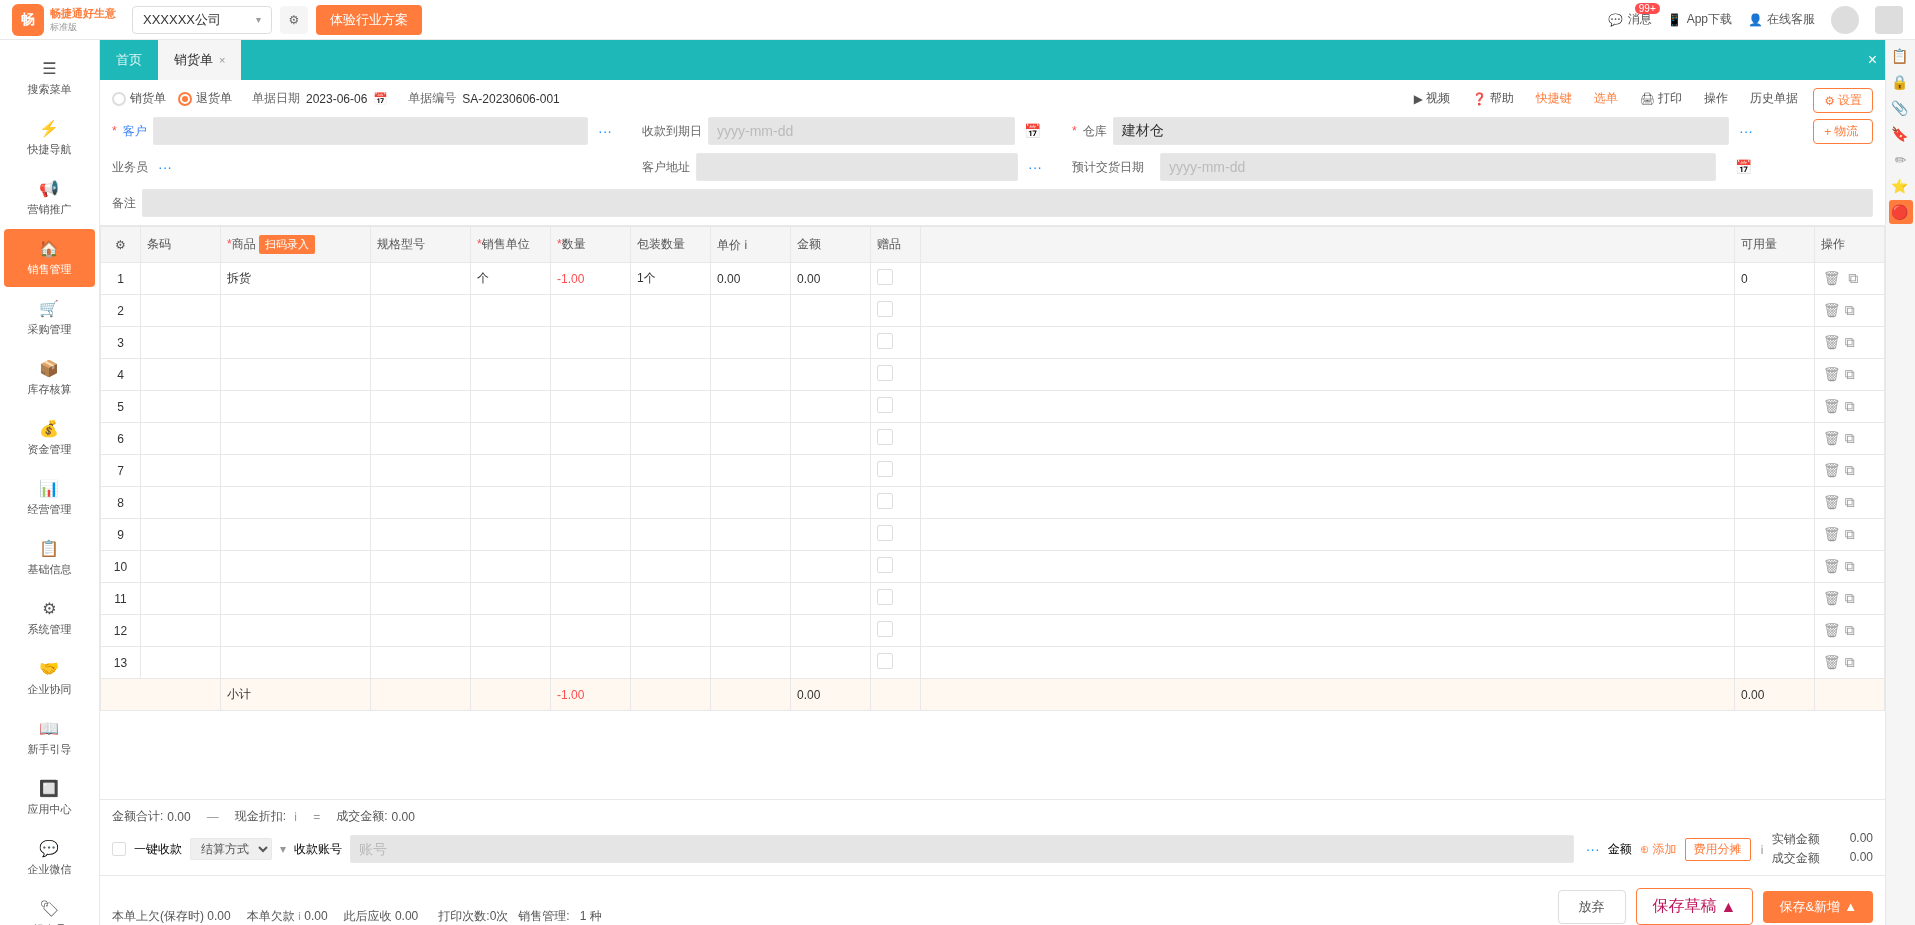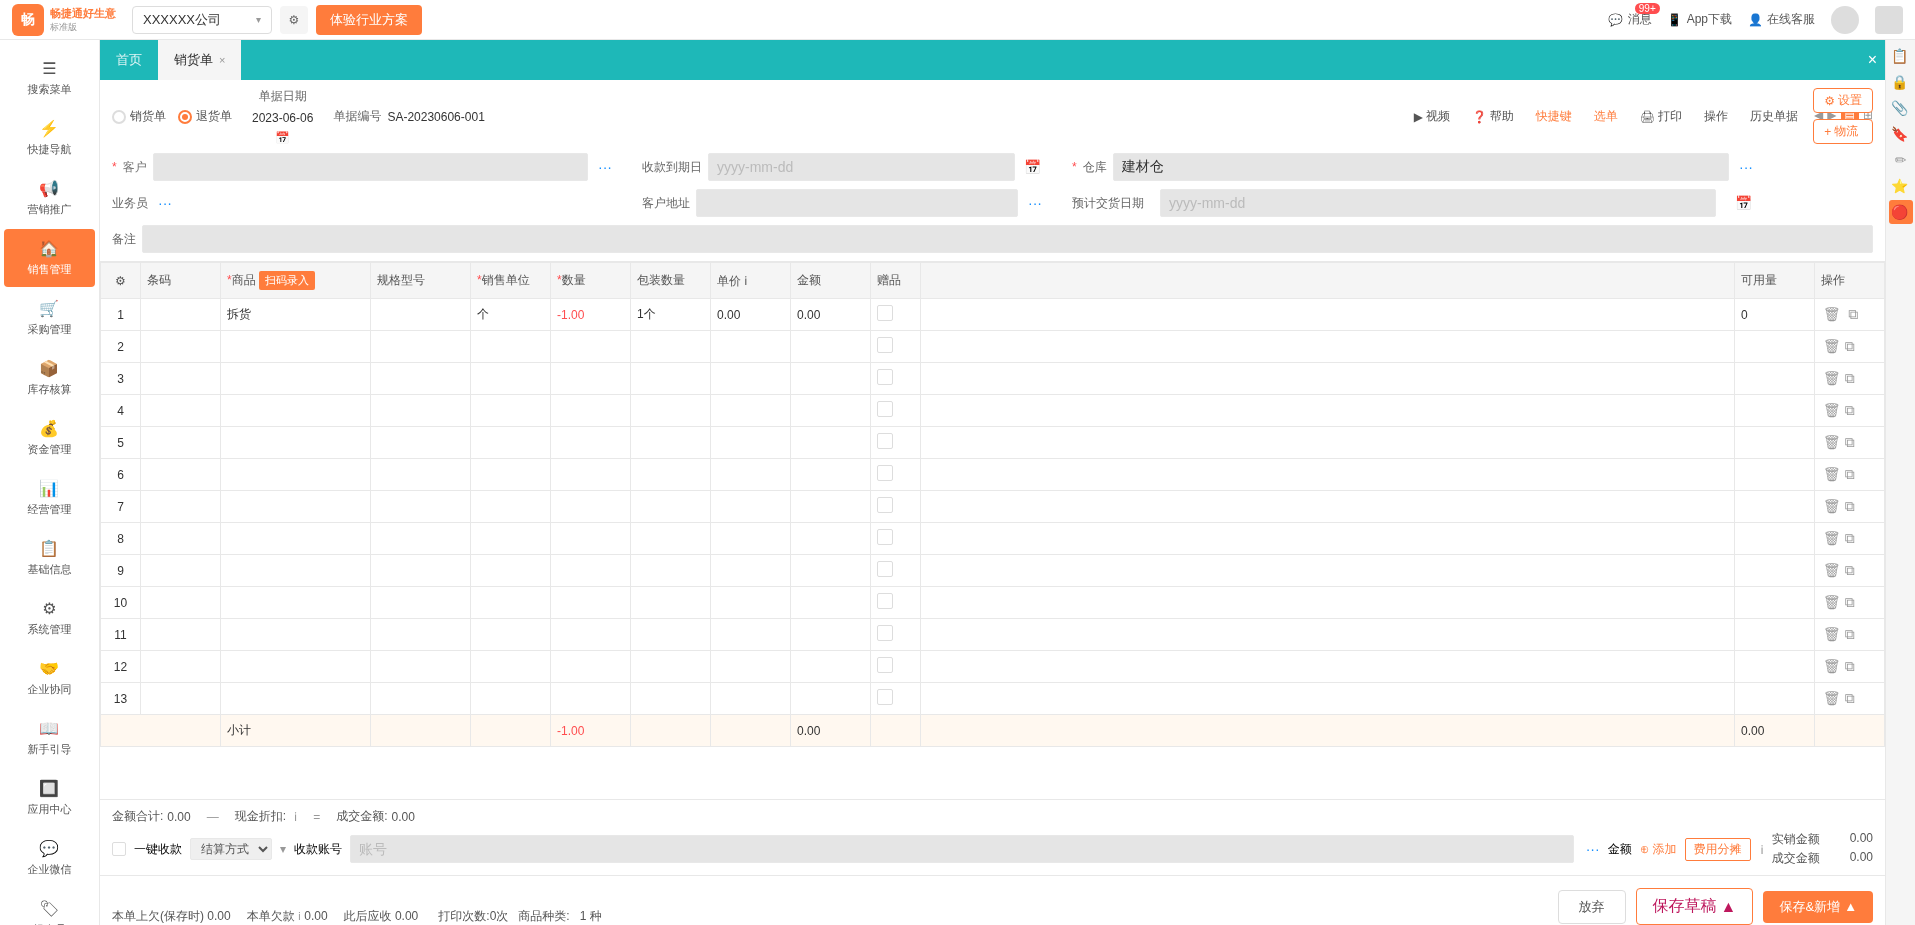--- a/index.html
+++ b/index.html
@@ -208,21 +208,21 @@
           <div class="radio-group">
             <div class="radio-item">
               <div class="radio-dot"></div>
               <span>销货单</span>
             </div>
             <div class="radio-item">
               <div class="radio-dot checked"></div>
               <span>退货单</span>
             </div>
           </div>
-          <div style="display:flex;align-items:center;gap:6px;flex-direction:column;">
+          <div style="display:flex;align-items:center;gap:6px;">
             <span style="color:#666;font-size:12px;">单据日期</span>
             <span style="color:#333;font-size:12px;font-weight:500;">2023-06-06</span>
             <span style="color:#999;cursor:pointer;">📅</span>
           </div>
           <div style="display:flex;align-items:center;gap:6px;">
             <span style="color:#666;font-size:12px;">单据编号</span>
             <span style="color:#333;font-size:12px;font-weight:500;">SA-20230606-001</span>
           </div>
 
           <div style="margin-left:auto;display:flex;align-items:center;gap:10px;">
@@ -255,21 +255,21 @@
               <span style="cursor:pointer;color:#999;">▶</span>
               <span style="cursor:pointer;background:#ff7c3c;color:white;padding:2px 4px;border-radius:2px;font-size:11px;">▤</span>
               <span style="cursor:pointer;color:#999;">⊞</span>
             </div>
           </div>
         </div>
 
         <div style="display:flex;gap:0;margin-bottom:8px;">
           <div style="display:flex;align-items:center;gap:6px;flex:1;max-width:500px;">
             <span style="color:#ff4d4f;font-size:12px;">*</span>
-            <span style="color:#737373;font-size:12px;">客户</span>
+            <span style="color:#3b82f6;font-size:12px;">客户</span>
             <input class="field-input" style="flex: 1 1 0%;" placeholder="">
             <span class="field-dots">···</span>
           </div>
           <div style="display:flex;align-items:center;gap:6px;flex:1;max-width:400px;margin-left:30px;">
             <span style="color:#666;font-size:12px;">收款到期日</span>
             <input class="field-input" style="flex: 1 1 0%;" placeholder="yyyy-mm-dd">
             <span class="field-cal">📅</span>
           </div>
           <div style="display:flex;align-items:center;gap:6px;flex:1;margin-left:30px;padding-right:120px;">
             <span style="color:#ff4d4f;font-size:12px;">*</span>
@@ -610,21 +610,21 @@
             <span style="color:#999;font-size:11px;cursor:pointer;">ℹ</span>
             <span style="font-weight:500;">0.00</span>
           </div>
           <div>
             <span>此后应收</span>
             <span style="font-weight:500;">0.00</span>
           </div>
         </div>
         <div style="display:flex;align-items:center;gap:10px;">
           <span>打印次数:0次</span>
-          <span>商品种类:</span>
+          <span>销售管理:</span>
           <span>1 种</span>
         </div>
         <div class="bottom-right">
           <button class="abandon-btn">放弃</button>
           <button class="save-draft-btn">
             <span>保存草稿</span>
             <span>▲</span>
           </button>
           <button class="save-new-btn">
             <span>保存&amp;新增</span>

